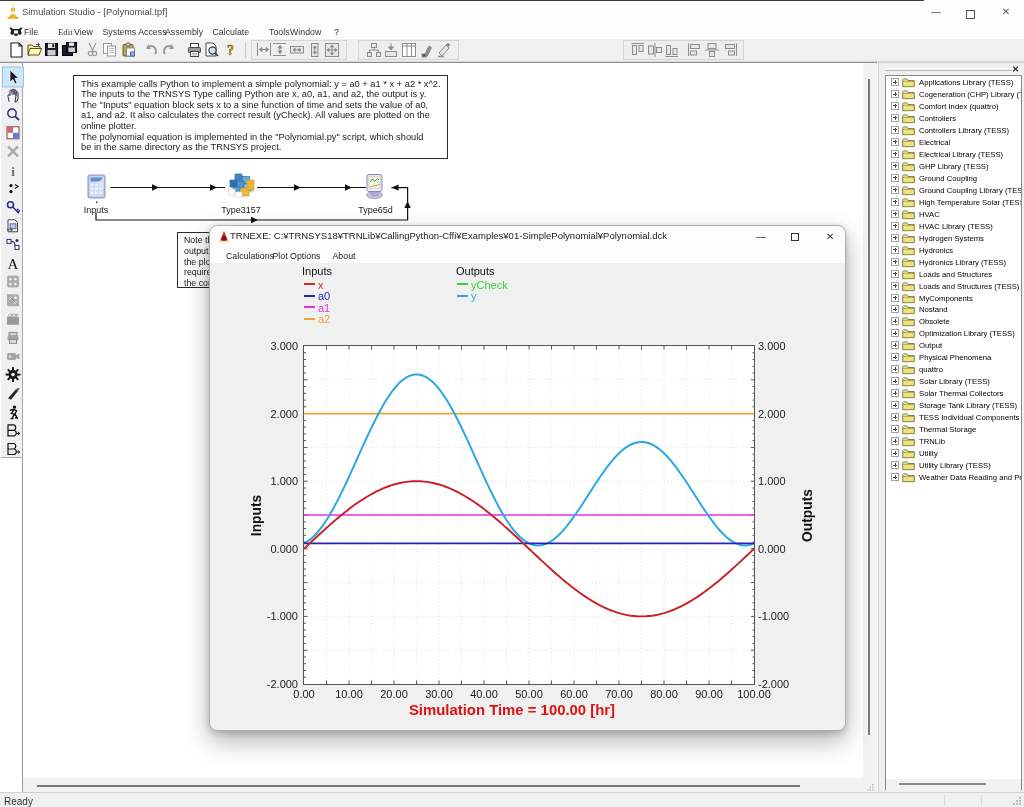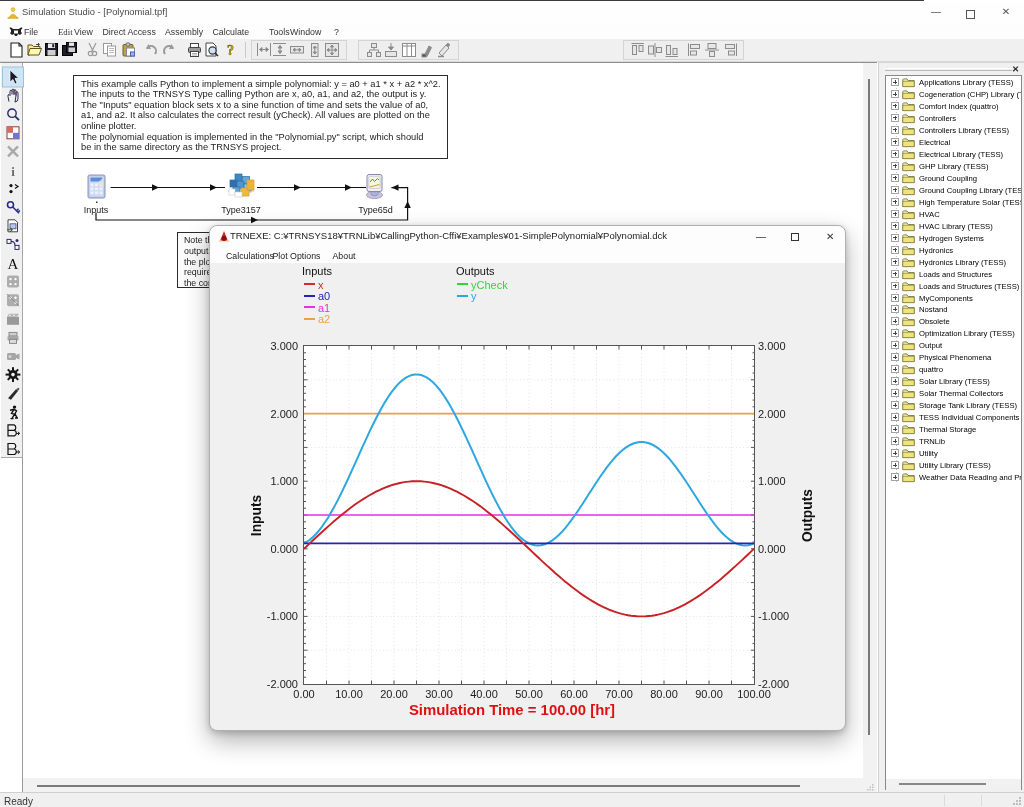--- a/index.html
+++ b/index.html
@@ -59,21 +59,21 @@
       </svg>
     <div class="abs" id="title-text">Simulation Studio - [Polynomial.tpf]</div>
     <div class="abs wbtn" style="left:928px;">―</div>
     <div class="abs wbtn" style="left:966px;top:8px;width:9px;height:9px;border:1px solid #555;"></div>
     <div class="abs wbtn" style="left:998px;">✕</div>
   </div>
   <div class="abs" id="menubar">
       <div class="mitem" style="left:24px;">File</div>
       <div class="mitem" style="left:58px;font-family:Liberation Serif, serif;">Edit</div>
       <div class="mitem" style="left:74px;">View</div>
-      <div class="mitem" style="left:102.5px;">Direct Access</div>
+      <div class="mitem" style="left:102.5px;">Systems Access</div>
       <div class="mitem" style="left:165px;">Assembly</div>
       <div class="mitem" style="left:212.5px;">Calculate</div>
       <div class="mitem" style="left:269px;">Tools</div>
       <div class="mitem" style="left:290px;">Window</div>
       <div class="mitem" style="left:334px;">?</div>
       <svg class="abs" style="left:9px;top:2px" width="14" height="11" viewBox="0 0 14 11">
         <path d="M2 3 Q0 1 1 0.5 Q3 0 4 2 L10 2 Q11 0 13 0.5 Q14 1 12 3 L12 5 L13 6 L11 8 L9 7 L8 9 L6 9 L5 7 L3 8 L1 6 L2 5 Z" fill="#222"></path>
         <rect x="5" y="3.5" width="4" height="3" fill="#fff"></rect>
       </svg>
     </div>

